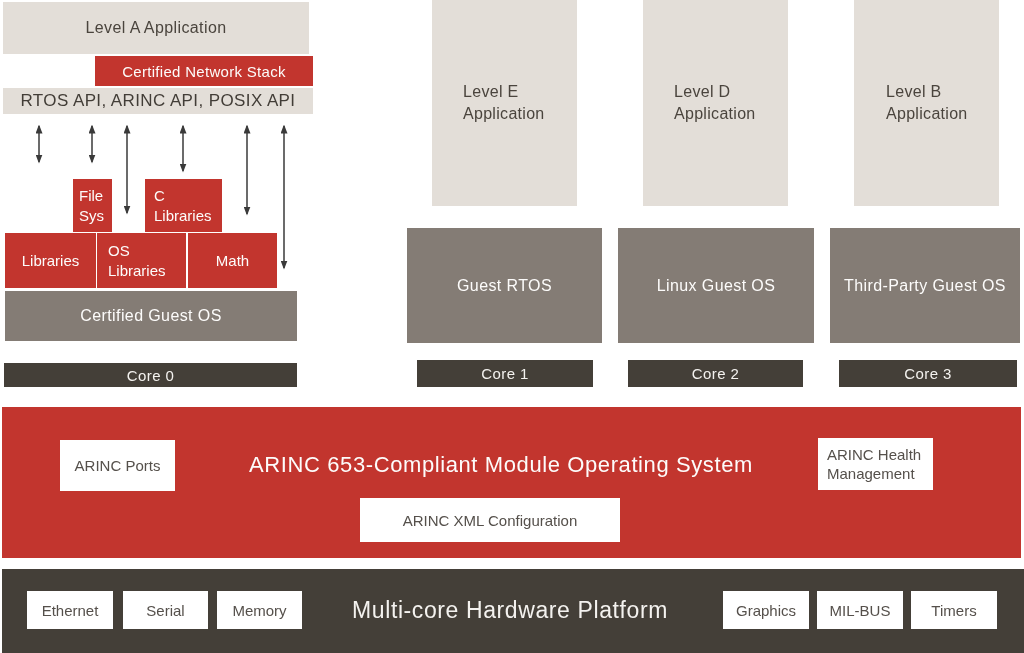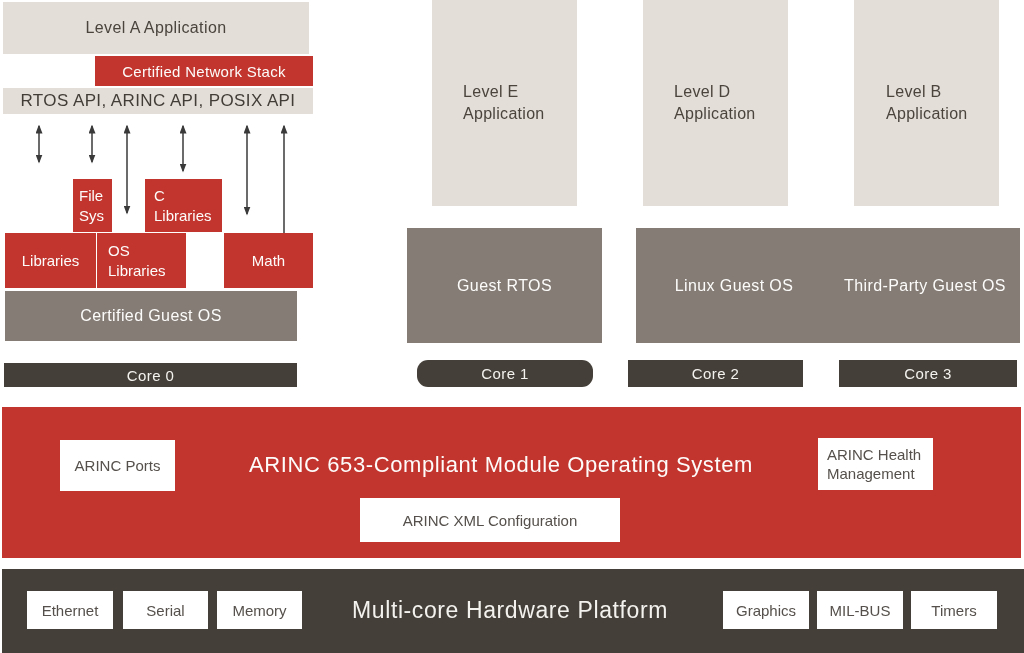--- a/index.html
+++ b/index.html
@@ -27,32 +27,32 @@
 
   
   .level-a       {left:3px;  top:2px;   width:306px;height:52px; font-size:16px;letter-spacing:.4px;}
   .net-stack     {left:95px; top:56px;  width:218px;height:30px; font-size:15px;letter-spacing:.3px;}
   .api-bar       {left:3px;  top:88px;  width:310px;height:26px; font-size:17px;letter-spacing:.4px;color:#423d37;}
   .m-util        {left:14px; top:179px; width:51px; height:53px; font-size:15px;}
   .m-filesys     {left:73px; top:179px; width:39px; height:53px; font-size:15px;padding-left:6px;line-height:1.3;}
   .m-clib        {left:145px;top:179px; width:77px; height:53px; font-size:15px;padding-left:9px;line-height:1.3;}
   .m-lib         {left:5px;  top:233px; width:91px; height:55px; font-size:15px;}
   .m-oslib       {left:97px; top:233px; width:89px; height:55px; font-size:15px;padding-left:11px;line-height:1.3;}
-  .m-math        {left:188px;top:233px; width:89px; height:55px; font-size:15px;margin-left:36px;}
+  .m-math        {left:188px;top:233px; width:89px; height:55px; font-size:15px;}
   .guest-os-0    {left:5px;  top:291px; width:292px;height:50px; font-size:16px;letter-spacing:.4px;}
   .core-0        {left:4px;  top:363px; width:293px;height:24px; font-size:15px;letter-spacing:.4px;}
 
   
   .app-e  {left:432px;top:0;width:145px;height:206px;font-size:16px;line-height:1.35;letter-spacing:.3px;padding-left:31px;}
   .app-d  {left:643px;top:0;width:145px;height:206px;font-size:16px;line-height:1.35;letter-spacing:.3px;padding-left:31px;}
   .app-b  {left:854px;top:0;width:145px;height:206px;font-size:16px;line-height:1.35;letter-spacing:.3px;padding-left:32px;}
   .os-1   {left:407px;top:228px;width:195px;height:115px;font-size:16px;letter-spacing:.4px;}
-  .os-2   {left:636px;top:228px;width:196px;height:115px;font-size:16px;letter-spacing:.4px;}
+  .os-2   {left:618px;top:228px;width:196px;height:115px;font-size:16px;letter-spacing:.4px;}
   .os-3   {left:830px;top:228px;width:190px;height:115px;font-size:16px;letter-spacing:.4px;}
-  .core-1 {left:417px;top:360px;width:176px;height:27px;font-size:15px;letter-spacing:.4px;border-radius:11px;}
+  .core-1 {left:417px;top:360px;width:176px;height:27px;font-size:15px;letter-spacing:.4px;}
   .core-2 {left:628px;top:360px;width:175px;height:27px;font-size:15px;letter-spacing:.4px;}
   .core-3 {left:839px;top:360px;width:178px;height:27px;font-size:15px;letter-spacing:.4px;}
   .wrap-narrow{display:inline-block;width:92px;}
 
   
   .mos-band   {left:2px;top:407px;width:1019px;height:151px;background:var(--red);}
   .mos-title  {left:171px;top:450px;width:660px;height:30px;color:#fdfcfb;font-size:22px;letter-spacing:.6px;}
   .mos-ports  {left:60px; top:440px;width:115px;height:51px;font-size:15px;}
   .mos-health {left:818px;top:438px;width:115px;height:52px;font-size:15px;line-height:1.3;padding-left:9px;}
   .mos-xml    {left:360px;top:498px;width:260px;height:44px;font-size:15px;}

